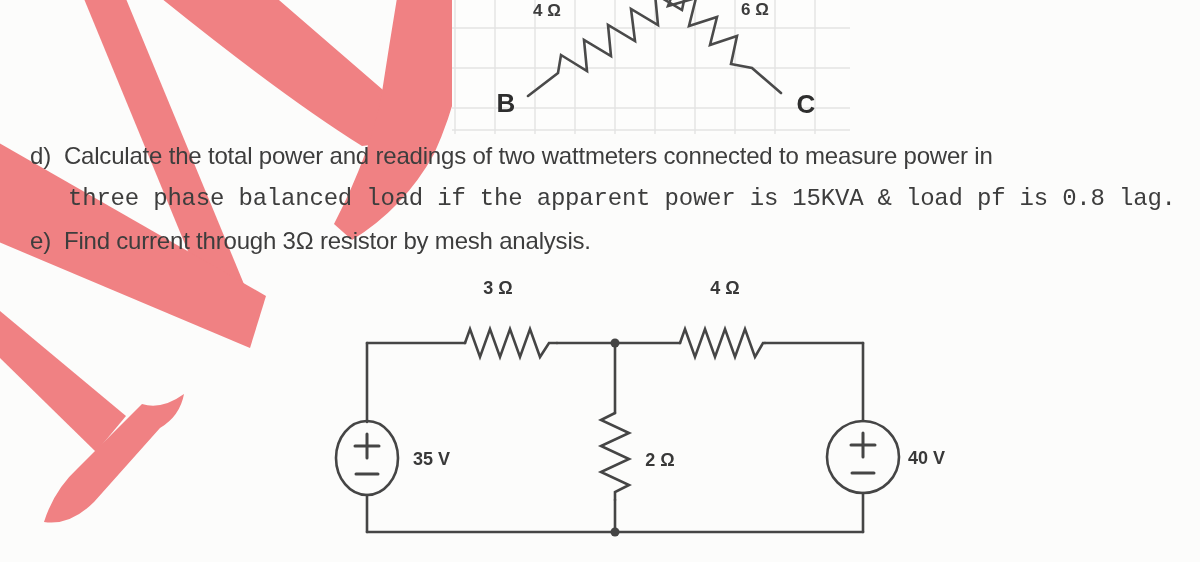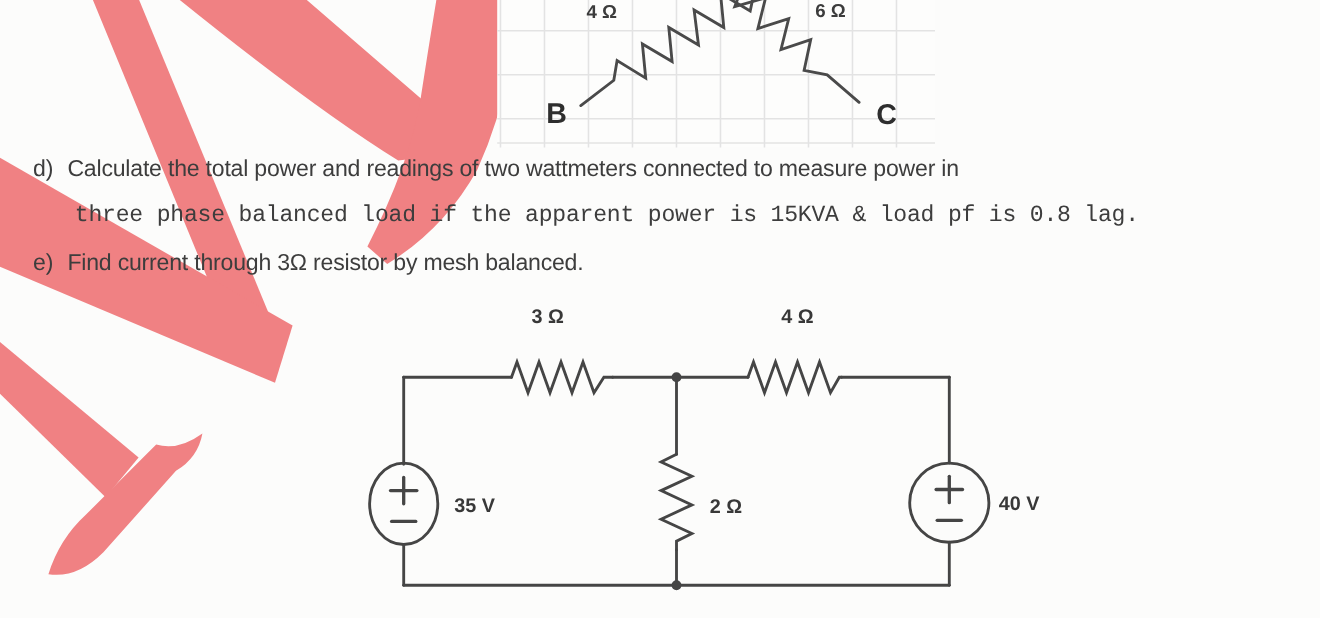--- a/index.html
+++ b/index.html
@@ -7,21 +7,21 @@
     width:1200px;height:562px;position:relative;overflow:hidden;
     background:#fcfcfb;
     font-family:"Liberation Sans", sans-serif;
   }
   
   #watermark{position:absolute;left:0;top:0;z-index:1;}
   
   #top-circuit{position:absolute;left:440px;top:0;z-index:2;}
   
   .qline{
-    position:absolute;z-index:3;color:#3d3d3d;font-size:21px;
+    position:absolute;z-index:3;color:#3d3d3d;font-size:24px;
     letter-spacing:-0.2px;white-space:nowrap;filter:blur(0.3px);
     font-weight:500;
   }
   .qline .marker{margin-right:13px;}
   #q-d-line1{left:30px;top:142px;}
   #q-d-line2{left:68px;top:185px;font-family:Liberation Mono, monospace;}
   #q-e-line {left:30px;top:227px;}
   
   #mesh-circuit{position:absolute;left:330px;top:270px;z-index:2;filter:blur(0.2px);}
   svg text{font-family:"Liberation Sans", sans-serif;}
@@ -69,21 +69,21 @@
   <text x="366" y="113" text-anchor="middle" font-size="26" font-weight="bold" font-family="DejaVu Serif, serif" fill="#2e2e2e">C</text>
 </svg>
 
 <div class="qline" id="q-d-line1">
   <span class="marker">d)</span><span>Calculate the total power and readings of two wattmeters connected to measure power in</span>
 </div>
 <div class="qline" id="q-d-line2">
   <span>three phase balanced load if the apparent power is 15KVA &amp; load pf is 0.8 lag.</span>
 </div>
 <div class="qline" id="q-e-line">
-  <span class="marker">e)</span><span>Find current through 3Ω resistor by mesh balanced.</span>
+  <span class="marker">e)</span><span>Find current through 3Ω resistor by mesh analysis.</span>
 </div>
 
 <svg id="mesh-circuit" width="650" height="292" viewBox="0 0 650 292">
   <g stroke="#454545" stroke-width="2.6" fill="none" stroke-linecap="round" stroke-linejoin="miter">
 
     <polyline points="37,73 135,73"></polyline>
     <polyline points="135,73 140,59 150,87 160,59 170,87 180,59 190,87 200,59 210,87 219,73 227,73"></polyline>
     <polyline points="227,73 350,73"></polyline>
     <polyline points="350,73 355,59 365,87 375,59 385,87 395,59 405,87 415,59 425,87 433,73 435,73"></polyline>
     <polyline points="435,73 533,73"></polyline>

